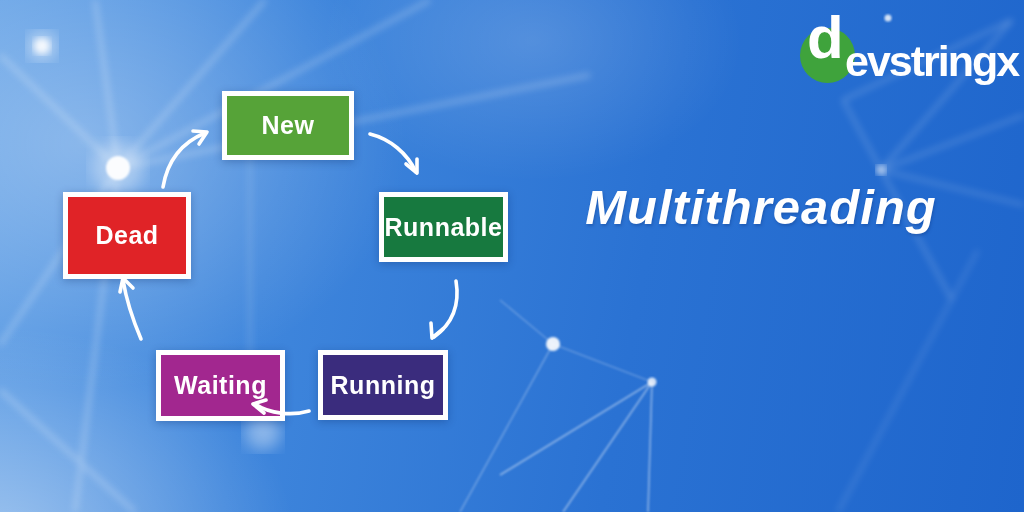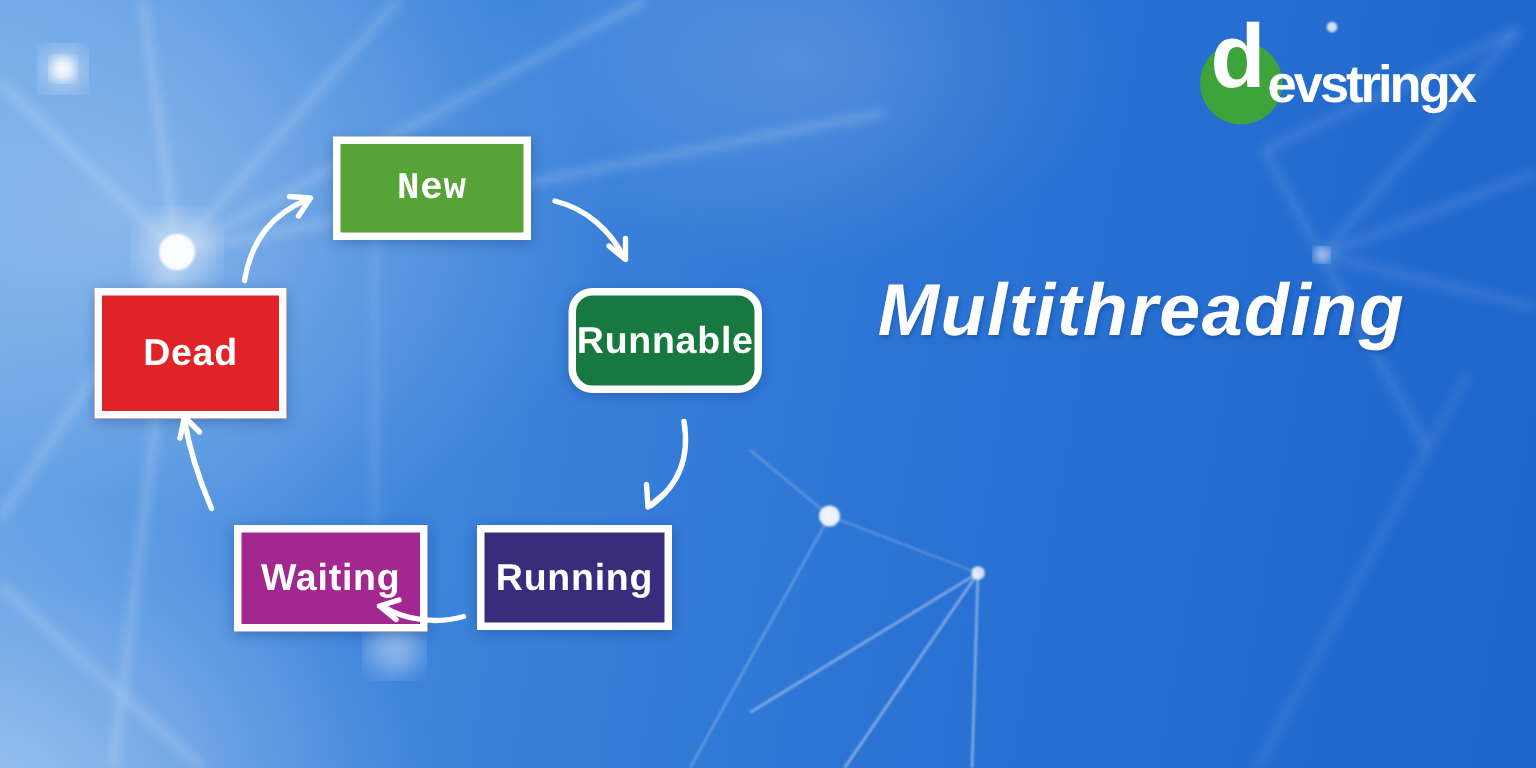--- a/index.html
+++ b/index.html
@@ -53,21 +53,21 @@
   .logo-circle {
     position: absolute; left: 2px; top: 4px;
     width: 55px; height: 55px; border-radius: 50%;
   }
   .logo-d {
     position: absolute; left: 9px; top: -16px;
     color: #ffffff; font-weight: bold; font-size: 60px; line-height: 60px;
   }
   .logo-rest {
     position: absolute; left: 47px; top: 13px;
-    color: #ffffff; font-weight: bold; font-size: 35px; letter-spacing: -2px;
+    color: #ffffff; font-weight: bold; font-size: 43px; letter-spacing: -2px;
   }
 </style>
 </head>
 <body>
 
 <div class="stage">
 
   <svg class="layer plexus" width="1024" height="512" viewBox="0 0 1024 512">
     <defs>
       <filter id="soft">
@@ -141,24 +141,24 @@
     <g>
       <path class="arrow-path" d="M 309,411 C 292,416 270,414 255,404"></path>
       <path class="arrow-path" d="M 264,413 L 253,404 L 266,400"></path>
     </g>
     <g>
       <path class="arrow-path" d="M 141,339 C 132,318 126,298 123,280"></path>
       <path class="arrow-path" d="M 133,288 L 123,278 L 120,292"></path>
     </g>
   </svg>
 
-  <div class="state state-new" style="background-color: rgb(86, 163, 56); font-family: Liberation Mono, monospace;">
+  <div class="state state-new" style="background-color: rgb(86, 163, 56);">
     <span>New</span>
   </div>
-  <div class="state state-runnable" style="background-color: rgb(23, 121, 63); border-radius: 16px;">
+  <div class="state state-runnable" style="background-color: rgb(23, 121, 63);">
     <span>Runnable</span>
   </div>
   <div class="state state-running" style="background-color: rgb(58, 44, 125); align-items: center;">
     <span>Running</span>
   </div>
   <div class="state state-waiting" style="background-color: rgb(162, 39, 143);">
     <span>Waiting</span>
   </div>
   <div class="state state-dead" style="background-color: rgb(224, 35, 39);">
     <span>Dead</span>

